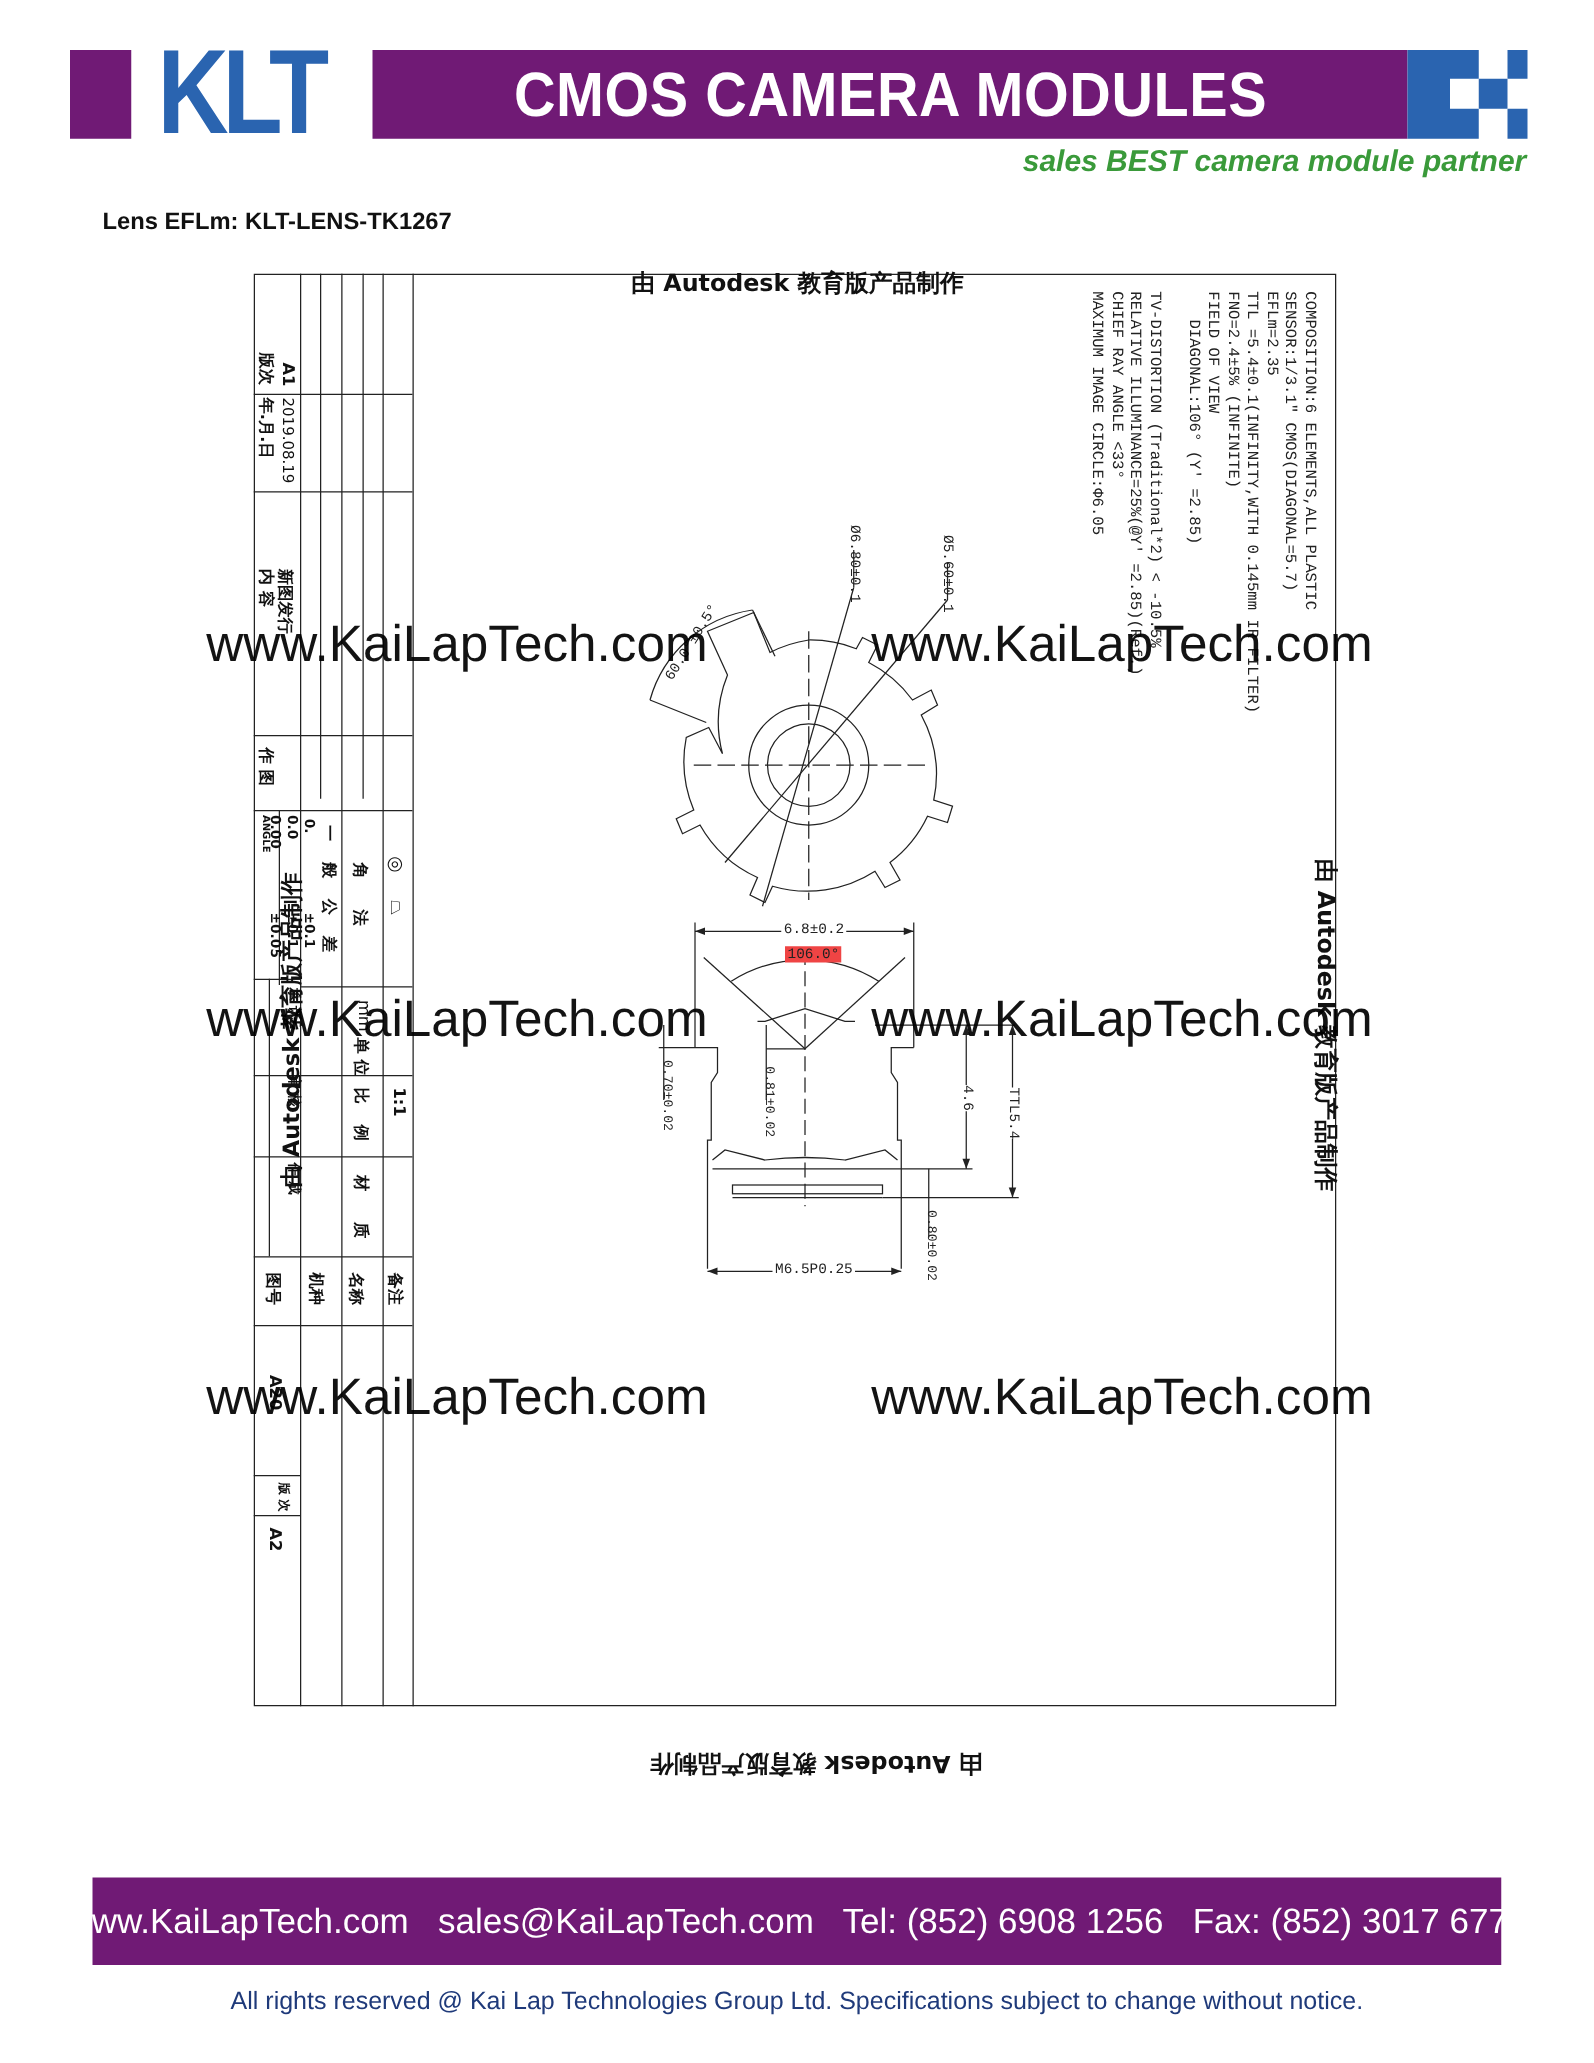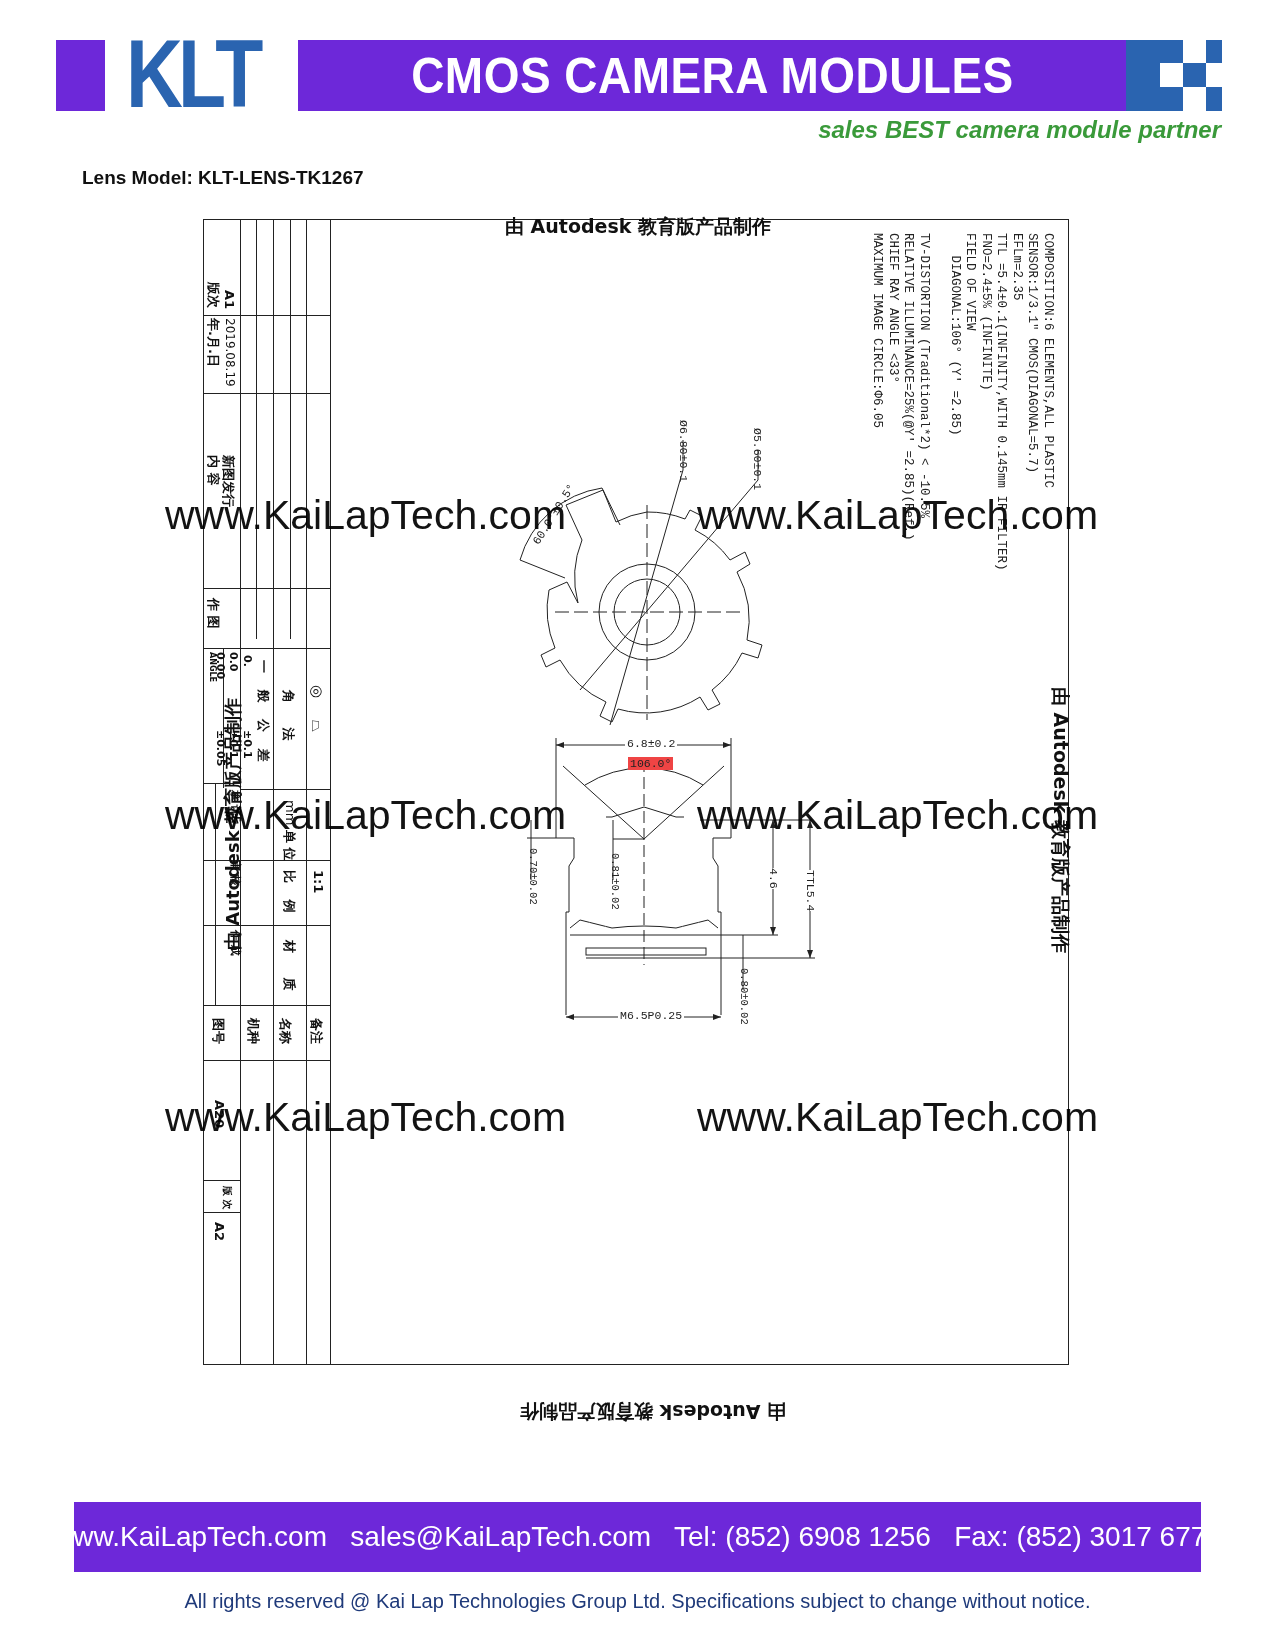--- a/index.html
+++ b/index.html
@@ -1,18 +1,18 @@
 <!DOCTYPE html>
 <html><head>
 <meta charset="utf-8">
 <style>
   html, body { margin:0; padding:0; background:#ffffff; }
   body { width:1275px; height:1650px; position:relative; overflow:hidden; font-family:"Liberation Sans", sans-serif; }
   .abs { position:absolute; }
-  .blue { background:#6d28d9;text-align:center; }
+  .blue { background:#701a75;text-align:center; }
   #hdr-bar-left { left:56px; top:40px; width:49px; height:71px; }
   #logo { left:126px; top:34px; width:150px; height:80px; font-weight:bold; font-size:96px; color:#2a64b0; line-height:80px; letter-spacing:-6px; transform:scaleX(0.82); transform-origin:left top; font-family:"Liberation Sans Narrow","Liberation Sans",sans-serif; }
   #banner { left:298px; top:40px; width:828px; height:71px; display:flex; align-items:center; justify-content:center; }
   #banner-title { color:#ffffff; font-weight:bold; font-size:50px; letter-spacing:0.5px; transform:scaleX(0.92); white-space:nowrap; }
   .chk { position:absolute; background:#2a64b0; }
   #tagline { right:54px; top:116px; font-style:italic; font-weight:bold; color:#3a9a3a; font-size:24px; white-space:nowrap; }
   #lens-model { left:82px; top:167px; font-weight:bold; font-size:19px; color:#111; white-space:nowrap; }
 
   #frame { left:203px; top:219px; width:866px; height:1146px; border:1.5px solid #222; box-sizing:border-box; }
   .vline { position:absolute; top:219px; height:1146px; width:0; border-left:1.5px solid #222; }
@@ -40,21 +40,21 @@
 <div>
   <div class="chk" style="left:1126px;top:40px;width:34px;height:71px;"></div>
   <div class="chk" style="left:1160px;top:40px;width:23px;height:23px;"></div>
   <div class="chk" style="left:1160px;top:63px;width:0px;height:0px;"></div>
   <div class="chk" style="left:1183px;top:63px;width:23px;height:24px;"></div>
   <div class="chk" style="left:1160px;top:87px;width:23px;height:24px;"></div>
   <div class="chk" style="left:1206px;top:40px;width:16px;height:23px;"></div>
   <div class="chk" style="left:1206px;top:87px;width:16px;height:24px;"></div>
 </div>
 <div id="tagline" class="abs">sales BEST camera module partner</div>
-<div id="lens-model" class="abs">Lens Model: KLT-LENS-TK1267</div>
+<div id="lens-model" class="abs">Lens EFLm: KLT-LENS-TK1267</div>
 
 <div id="frame" class="abs"></div>
 
 <div>
   <div class="vline" style="left:240px;"></div>
   <div class="vline" style="left:256px;top:219px;height:420px;"></div>
   <div class="vline" style="left:273px;"></div>
   <div class="vline" style="left:290px;top:219px;height:420px;"></div>
   <div class="vline" style="left:306px;"></div>
   <div class="vline" style="left:330px;"></div>

